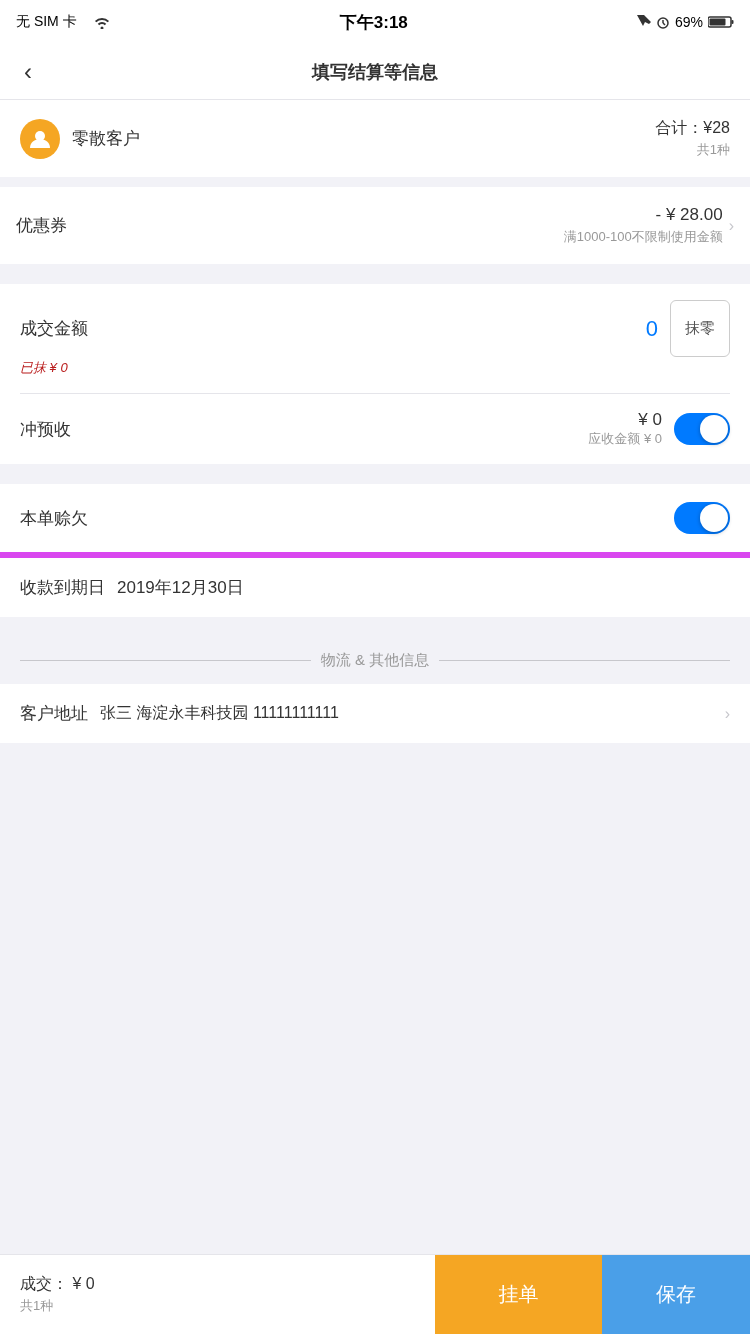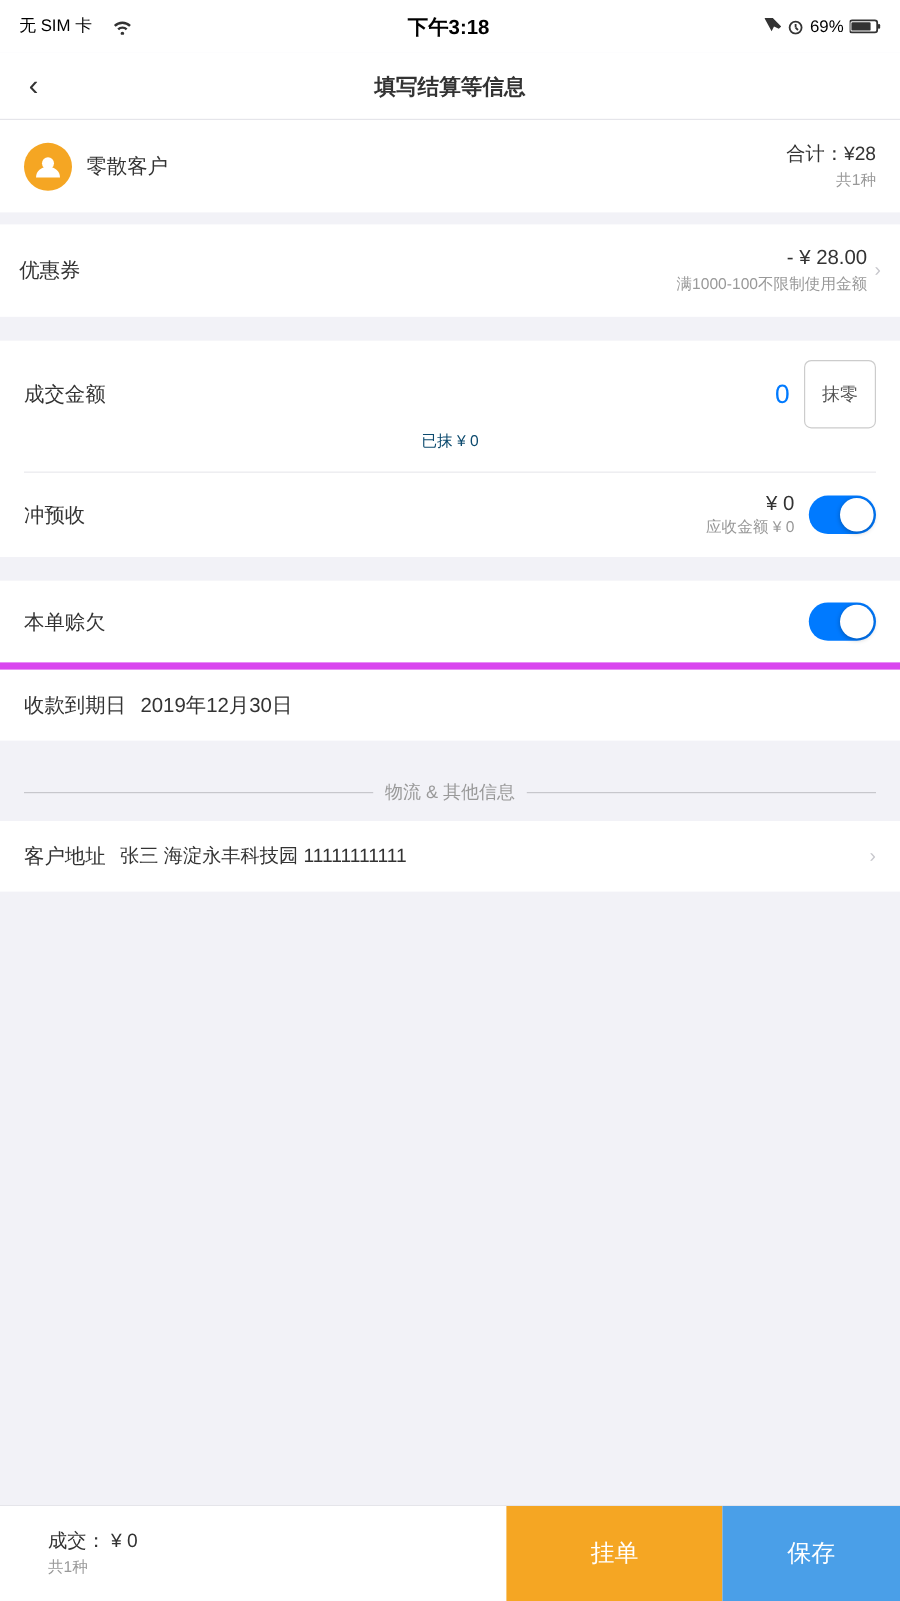--- a/index.html
+++ b/index.html
@@ -177,23 +177,24 @@
       border: 1px solid #ccc;
       border-radius: 6px;
       padding: 18px 14px;
       font-size: 15px;
       color: #555;
       background: #fff;
       cursor: pointer;
     }
     .already-deducted {
       font-size: 13px;
-      color: #0c4a6e;
-      text-align: center;
+      color: #b91c1c;
+      text-align: left;
       margin-top: 2px;
+      font-style: italic;
     }
     .advance-amount {
       font-size: 17px;
       color: #333;
       font-weight: 500;
     }
     .advance-receivable {
       font-size: 13px;
       color: #999;
     }
@@ -299,33 +300,32 @@
       width: 750px;
       height: 80px;
       background: #fff;
       display: flex;
       align-items: center;
       border-top: 1px solid #e5e5ea;
     }
     .bottom-info {
       flex: 1;
       padding: 0 20px;
-      margin-left: 20px;
     }
     .bottom-deal {
       font-size: 16px;
       color: #333;
     }
     .bottom-count {
       font-size: 13px;
       color: #999;
       margin-top: 2px;
     }
     .btn-hang {
-      width: 180px;
+      width: 167px;
       height: 80px;
       background: #f5a623;
       display: flex;
       align-items: center;
       justify-content: center;
       font-size: 20px;
       color: #fff;
       font-weight: 500;
       cursor: pointer;
       border: none;

